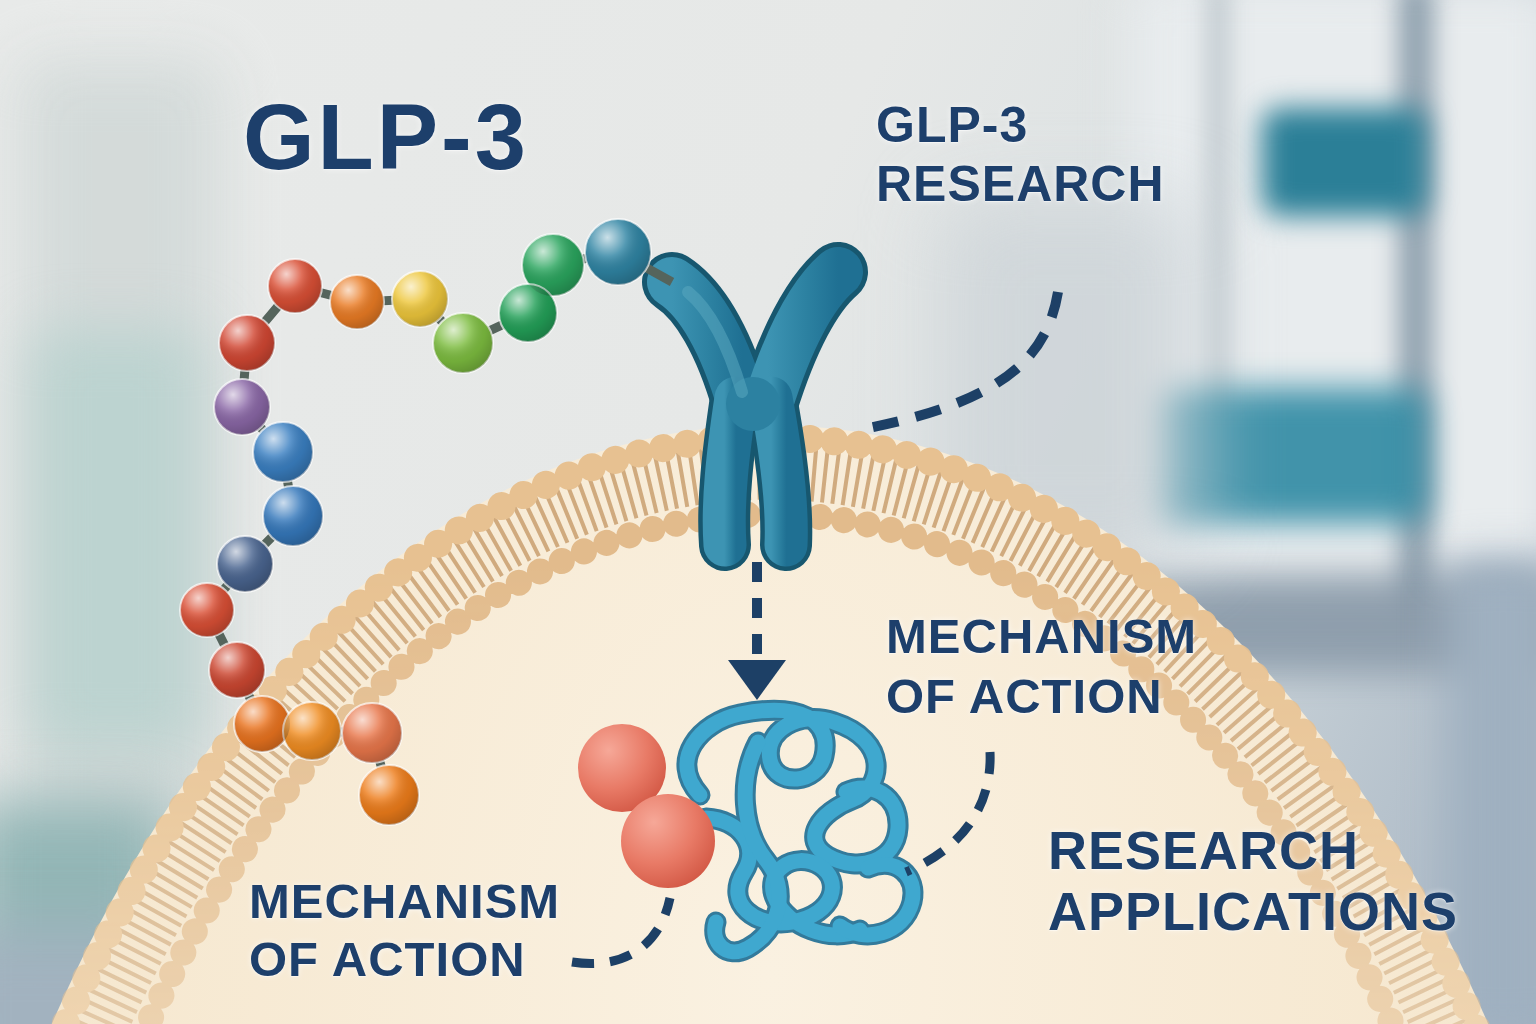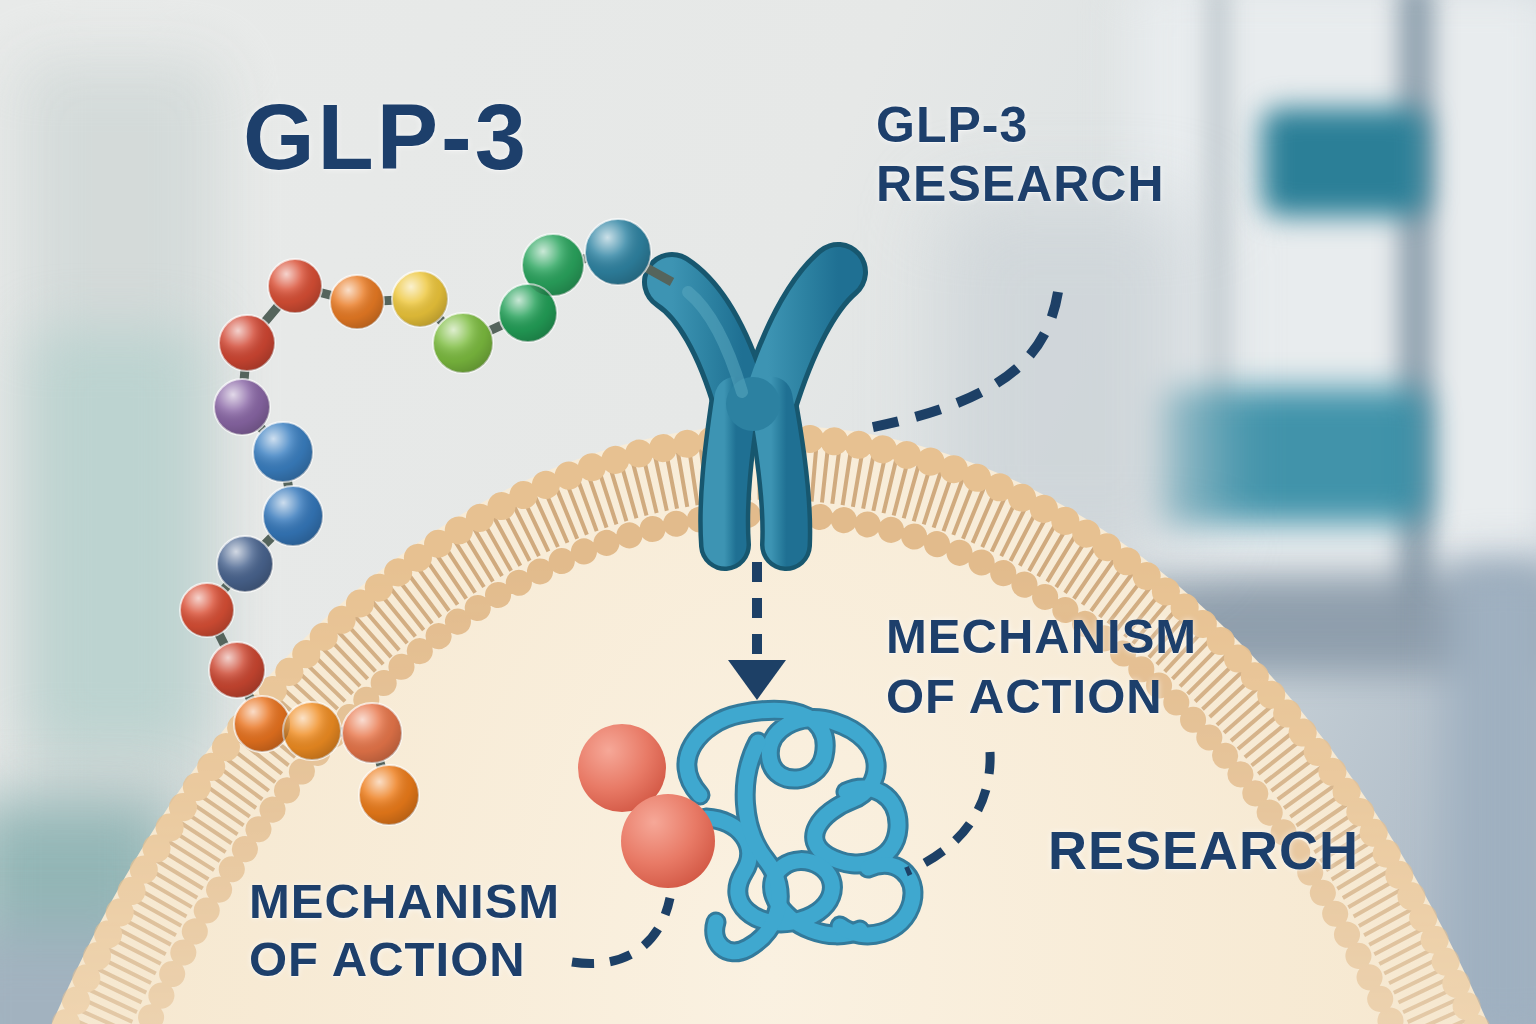--- a/index.html
+++ b/index.html
@@ -185,15 +185,16 @@
     <span class="ln">OF ACTION</span>
   </div>
 
   <div class="label" id="mech-left-label">
     <span class="ln">MECHANISM</span>
     <span class="ln">OF ACTION</span>
   </div>
 
   <div class="label" id="research-label">
     <span class="ln">RESEARCH</span>
+    <span class="ln">APPLICATIONS</span>
   </div>
 
 </div>
 
 </body></html>

